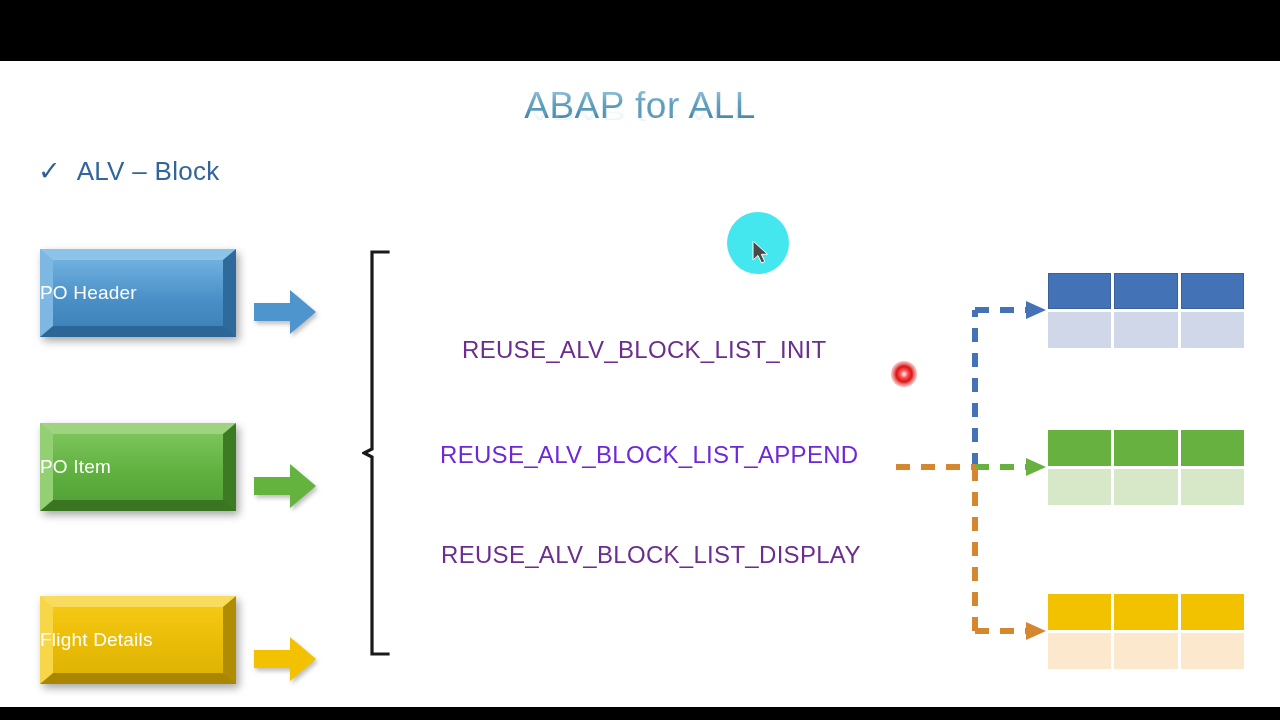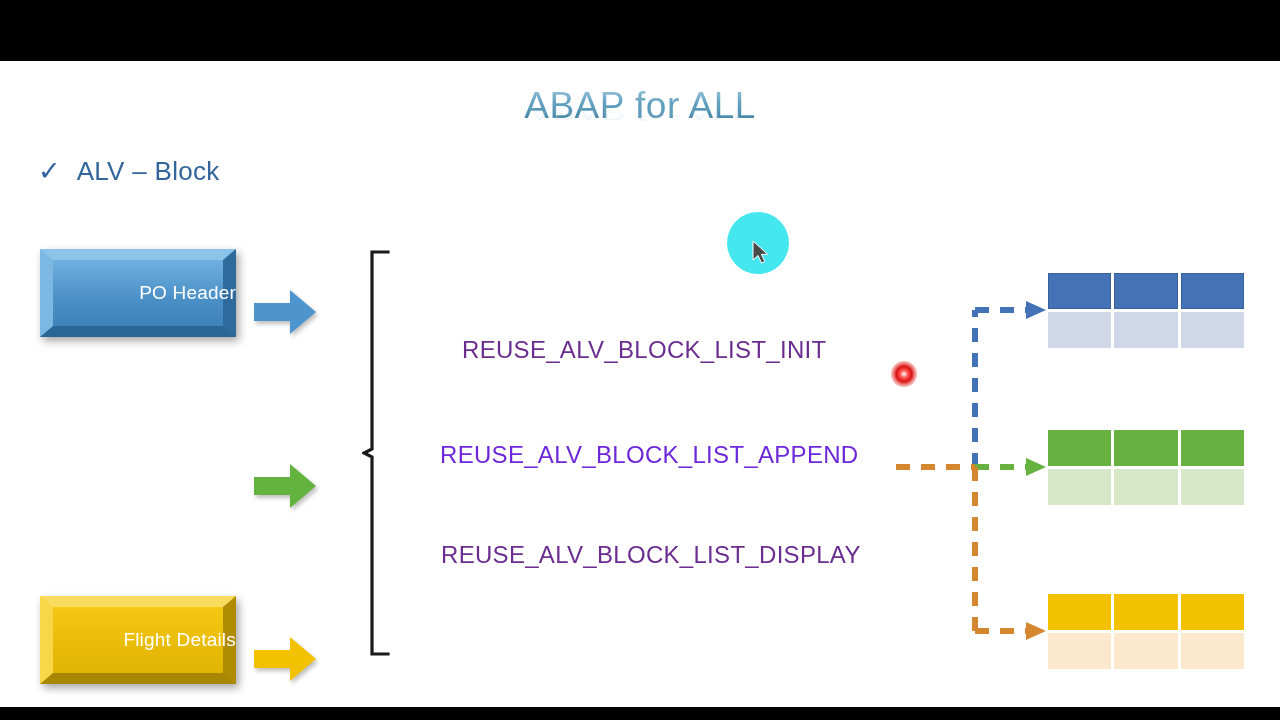--- a/index.html
+++ b/index.html
@@ -49,21 +49,21 @@
     position: absolute; left: 38px; top: 95px;
     display: flex; align-items: center; gap: 16px;
   }
   #check-icon { font-size: 27px; color: #2e5f9e; line-height: 1; }
   #subtitle-text { font-size: 26px; color: #31659c; letter-spacing: .3px; }
 
   
   .src-box {
     position: absolute;
     width: 196px; height: 88px;
-    display: flex; align-items: center; justify-content: flex-end;
+    display: flex; align-items: center; justify-content: flex-start;
     color: #fff; font-size: 19px; letter-spacing: .2px;
     filter: drop-shadow(3px 4px 4px rgba(0,0,0,.35));
   }
   .src-inner {
     position: absolute; inset: 0;
     border-style: solid; border-width: 11px 13px 11px 13px;
   }
   .src-face { position: relative; z-index: 2; }
 
   .box-blue .src-inner {
@@ -156,20 +156,24 @@
     <div class="src-box box-blue" style="left:40px; top:188px;">
       <span class="src-inner"></span>
       <span class="src-face">PO Header</span>
     </div>
     <div class="block-arrow" style="left:254px; top:226px;">
       <svg viewBox="0 0 62 50" xmlns="http://www.w3.org/2000/svg">
         <polygon points="0,16 36,16 36,3 62,25 36,47 36,34 0,34" fill="#4e95cd"></polygon>
       </svg>
     </div>
 
+    <div class="src-box box-green" style="left:40px; top:362px;">
+      <span class="src-inner"></span>
+      <span class="src-face">PO Item</span>
+    </div>
     <div class="block-arrow" style="left:254px; top:400px;">
       <svg viewBox="0 0 62 50" xmlns="http://www.w3.org/2000/svg">
         <polygon points="0,16 36,16 36,3 62,25 36,47 36,34 0,34" fill="#64b33f"></polygon>
       </svg>
     </div>
 
     <div class="src-box box-yellow" style="left:40px; top:535px;">
       <span class="src-inner"></span>
       <span class="src-face">Flight Details</span>
     </div>

